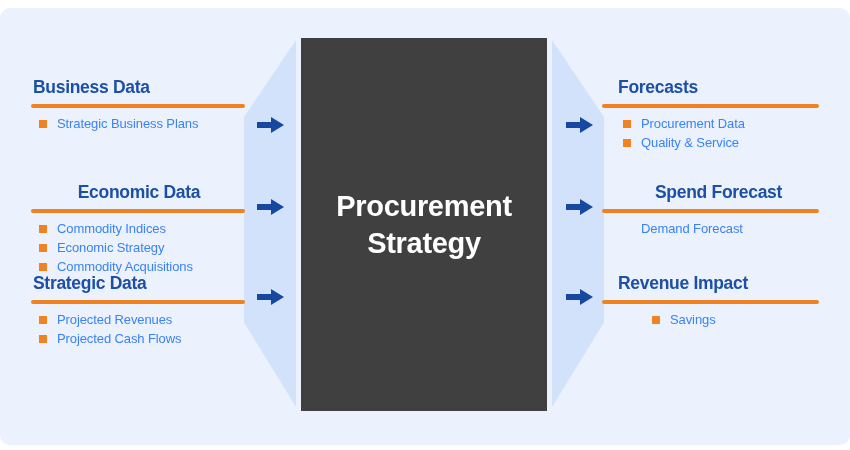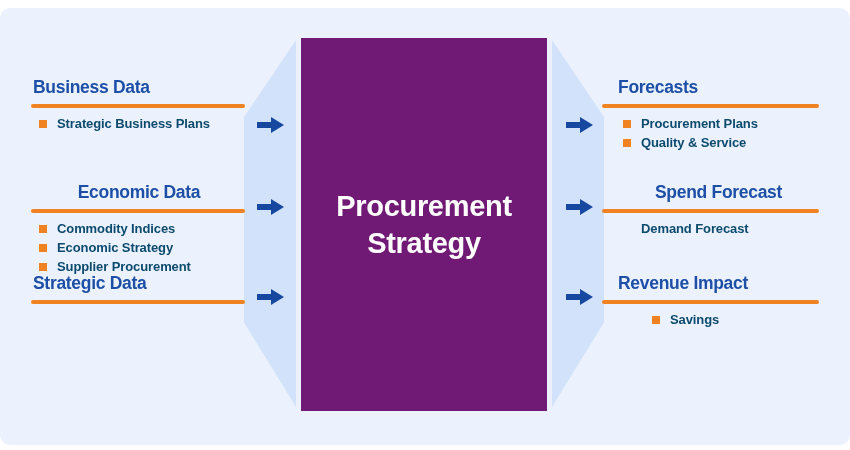--- a/index.html
+++ b/index.html
@@ -11,21 +11,21 @@
     position:absolute;left:0;right:0;top:8px;bottom:5px;
     background:#EBF2FD;border-radius:10px;
   }
   
   .panel{position:absolute;top:40px;width:52px;height:367px;background:#D2E2FA;}
   .panel-left{left:244px;clip-path:polygon(100% 0%,100% 100%,0% 77%,0% 21%);}
   .panel-right{left:552px;clip-path:polygon(0% 0%,100% 21%,100% 77%,0% 100%);}
   
   .center-box{
     position:absolute;left:301px;top:38px;width:246px;height:373px;
-    background:#701a75;display:flex;flex-direction:column;
+    background:#404040;display:flex;flex-direction:column;
     align-items:center;justify-content:center;
   }
   .center-box .line{
     color:#ffffff;font-weight:bold;font-size:29px;line-height:37px;
     letter-spacing:-0.3px;text-align:center;
   }
   
   .arrow{position:absolute;width:28px;height:18px;}
   .a-l{left:257px;}
   .a-r{left:566px;}
@@ -46,21 +46,21 @@
   }
   .items{position:absolute;left:0;right:0;top:38px;padding-left:8px;}
   .sec-right .items{padding-left:21px;}
   .sec-right .items.indent-extra{padding-left:50px;}
   .row{display:flex;align-items:center;height:19px;}
   .bullet{
     width:8px;height:8px;background:#F08222;flex:0 0 8px;margin-right:10px;
   }
   .row.cont .bullet{visibility:hidden;}
   .item-text{
-    color:#0c4a6e;font-weight:bold;font-size:13px;line-height:19px;
+    color:#3b82f6;font-weight:normal;font-size:13px;line-height:19px;
     letter-spacing:-0.1px;white-space:nowrap;
   }
 </style>
 </head>
 <body>
 
 <div class="canvas"></div>
 
 <div class="panel panel-left"></div>
 <div class="panel panel-right"></div>
@@ -108,39 +108,47 @@
     <div class="row">
       <span class="bullet"></span>
       <span class="item-text">Commodity Indices</span>
     </div>
     <div class="row">
       <span class="bullet"></span>
       <span class="item-text">Economic Strategy</span>
     </div>
     <div class="row">
       <span class="bullet"></span>
-      <span class="item-text">Supplier Procurement</span>
+      <span class="item-text">Commodity Acquisitions</span>
     </div>
   </div>
 </div>
 
 <div class="section sec-left s-top2">
   <div class="sec-title">Strategic Data</div>
   <div class="underline"></div>
   <div class="items">
+    <div class="row">
+      <span class="bullet"></span>
+      <span class="item-text">Projected Revenues</span>
+    </div>
+    <div class="row">
+      <span class="bullet"></span>
+      <span class="item-text">Projected Cash Flows</span>
+    </div>
   </div>
 </div>
 
 <div class="section sec-right s-top0">
   <div class="sec-title">Forecasts</div>
   <div class="underline"></div>
   <div class="items">
     <div class="row">
       <span class="bullet"></span>
-      <span class="item-text">Procurement Plans</span>
+      <span class="item-text">Procurement Data</span>
     </div>
     <div class="row">
       <span class="bullet"></span>
       <span class="item-text">Quality &amp; Service</span>
     </div>
   </div>
 </div>
 
 <div class="section sec-right s-top1">
   <div class="sec-title">Spend Forecast</div>

